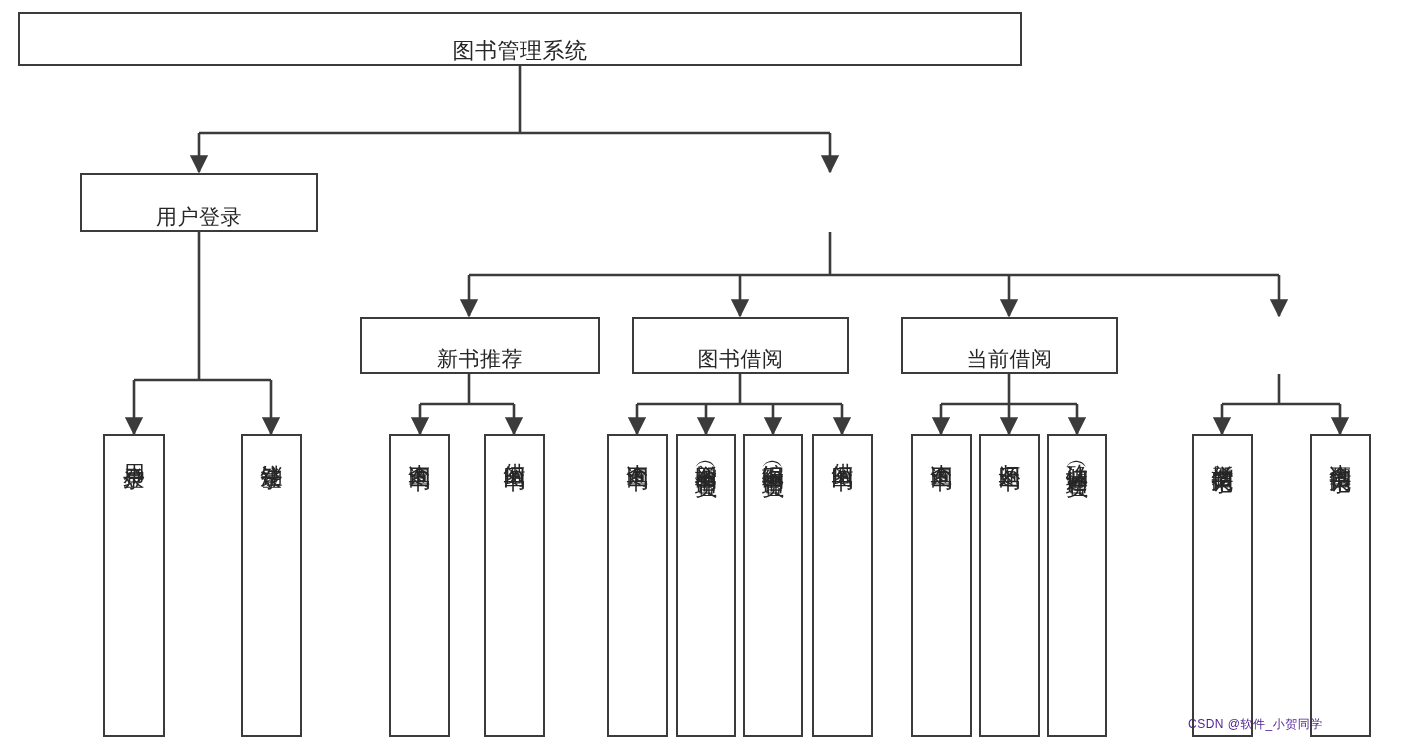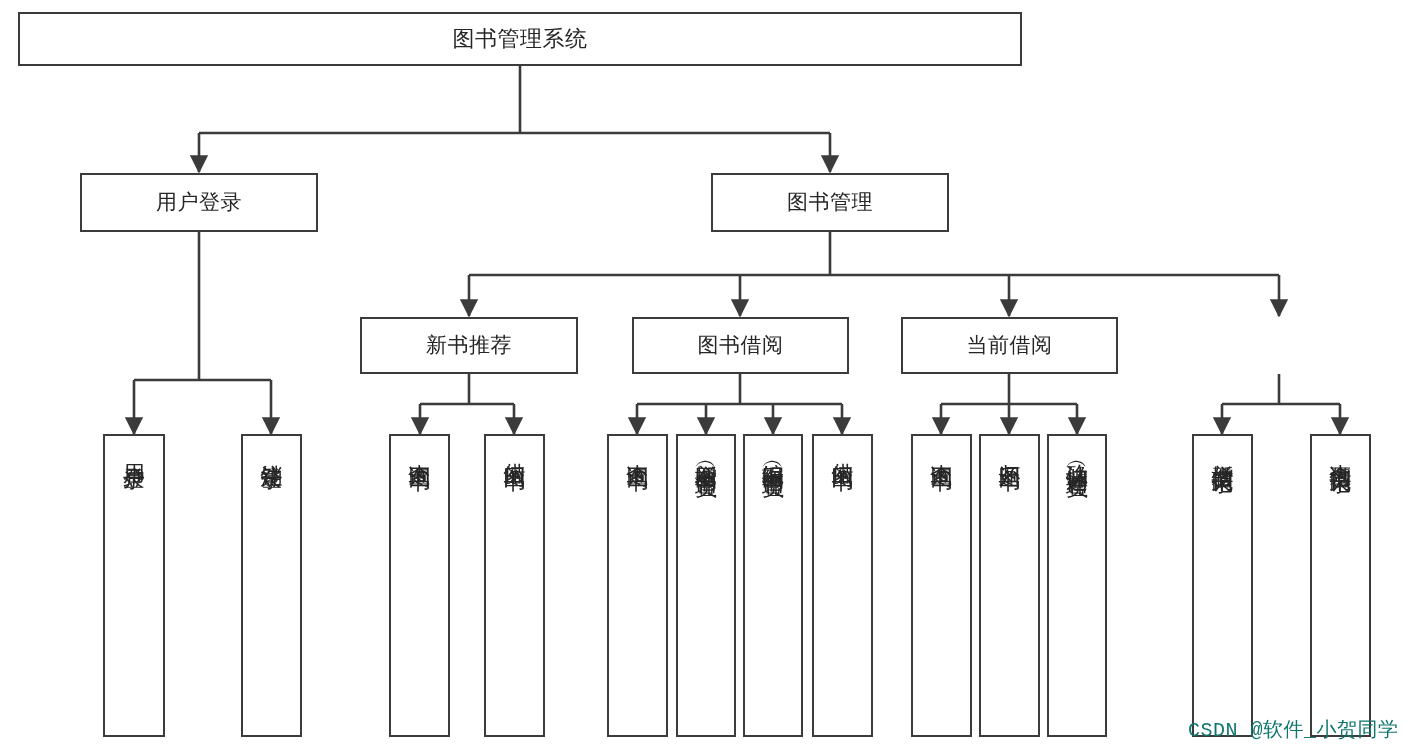--- a/index.html
+++ b/index.html
@@ -24,21 +24,21 @@
     width: 1405px;
     height: 747px;
     pointer-events: none;
   }
   .node {
     position: absolute;
     box-sizing: border-box;
     border: 2.4px solid #3b3b3b;
     background: #ffffff;
     display: flex;
-    align-items: center;
+    align-items: flex-end;
     justify-content: center;
     color: #262626;
   }
   .node .lbl {
     display: block;
     text-align: center;
     line-height: 1.18;
     letter-spacing: 0.5px;
   }
   
@@ -58,25 +58,25 @@
   .node.leaf .lbl {
     font-size: 22px;
     writing-mode: vertical-rl;
     text-orientation: upright;
     line-height: 1.0;
     letter-spacing: 2px;
     white-space: nowrap;
   }
   .watermark {
     position: absolute;
-    font-size: 20px;
-    color: #0f766e;
+    font-size: 12px;
+    color: #4c1d95;
     white-space: nowrap;
     letter-spacing: 0.5px;
-    font-family: Liberation Mono, monospace;
+    font-family: Liberation Sans, sans-serif;
   }
 </style>
 </head>
 <body>
 
 <div id="canvas">
 
   <svg class="wires" viewBox="0 0 1405 747" xmlns="http://www.w3.org/2000/svg">
     <defs>
       <marker id="arrow" viewBox="0 0 10 10" refX="9.2" refY="5" markerWidth="7" markerHeight="7" orient="auto-start-reverse">
@@ -129,25 +129,22 @@
     </g>
   </svg>
 
   <div class="node horiz title" style="left:18px; top:12px; width:1004px; height:54px;">
     <span class="lbl">图书管理系统</span>
   </div>
 
   <div class="node horiz" style="left:80px; top:173px; width:238px; height:59px;">
     <span class="lbl">用户登录</span>
   </div>
-  <div class="node horiz" style="left:711px; top:173px; width:238px; height:59px;">
-    <span class="lbl">图书管理</span>
-  </div>
-
-  <div class="node horiz" style="left:360px; top:317px; width:218px; height:57px;">
+
+  <div class="node horiz" style="left:360px; top:317px; width:240px; height:57px;">
     <span class="lbl">新书推荐</span>
   </div>
   <div class="node horiz" style="left:901px; top:317px; width:217px; height:57px;">
     <span class="lbl">当前借阅</span>
   </div>
   <div class="node horiz" style="left:632px; top:317px; width:217px; height:57px;">
     <span class="lbl">图书借阅</span>
   </div>
 
   <div class="node leaf" style="left:103px; top:434px; width:62px; height:303px;">

